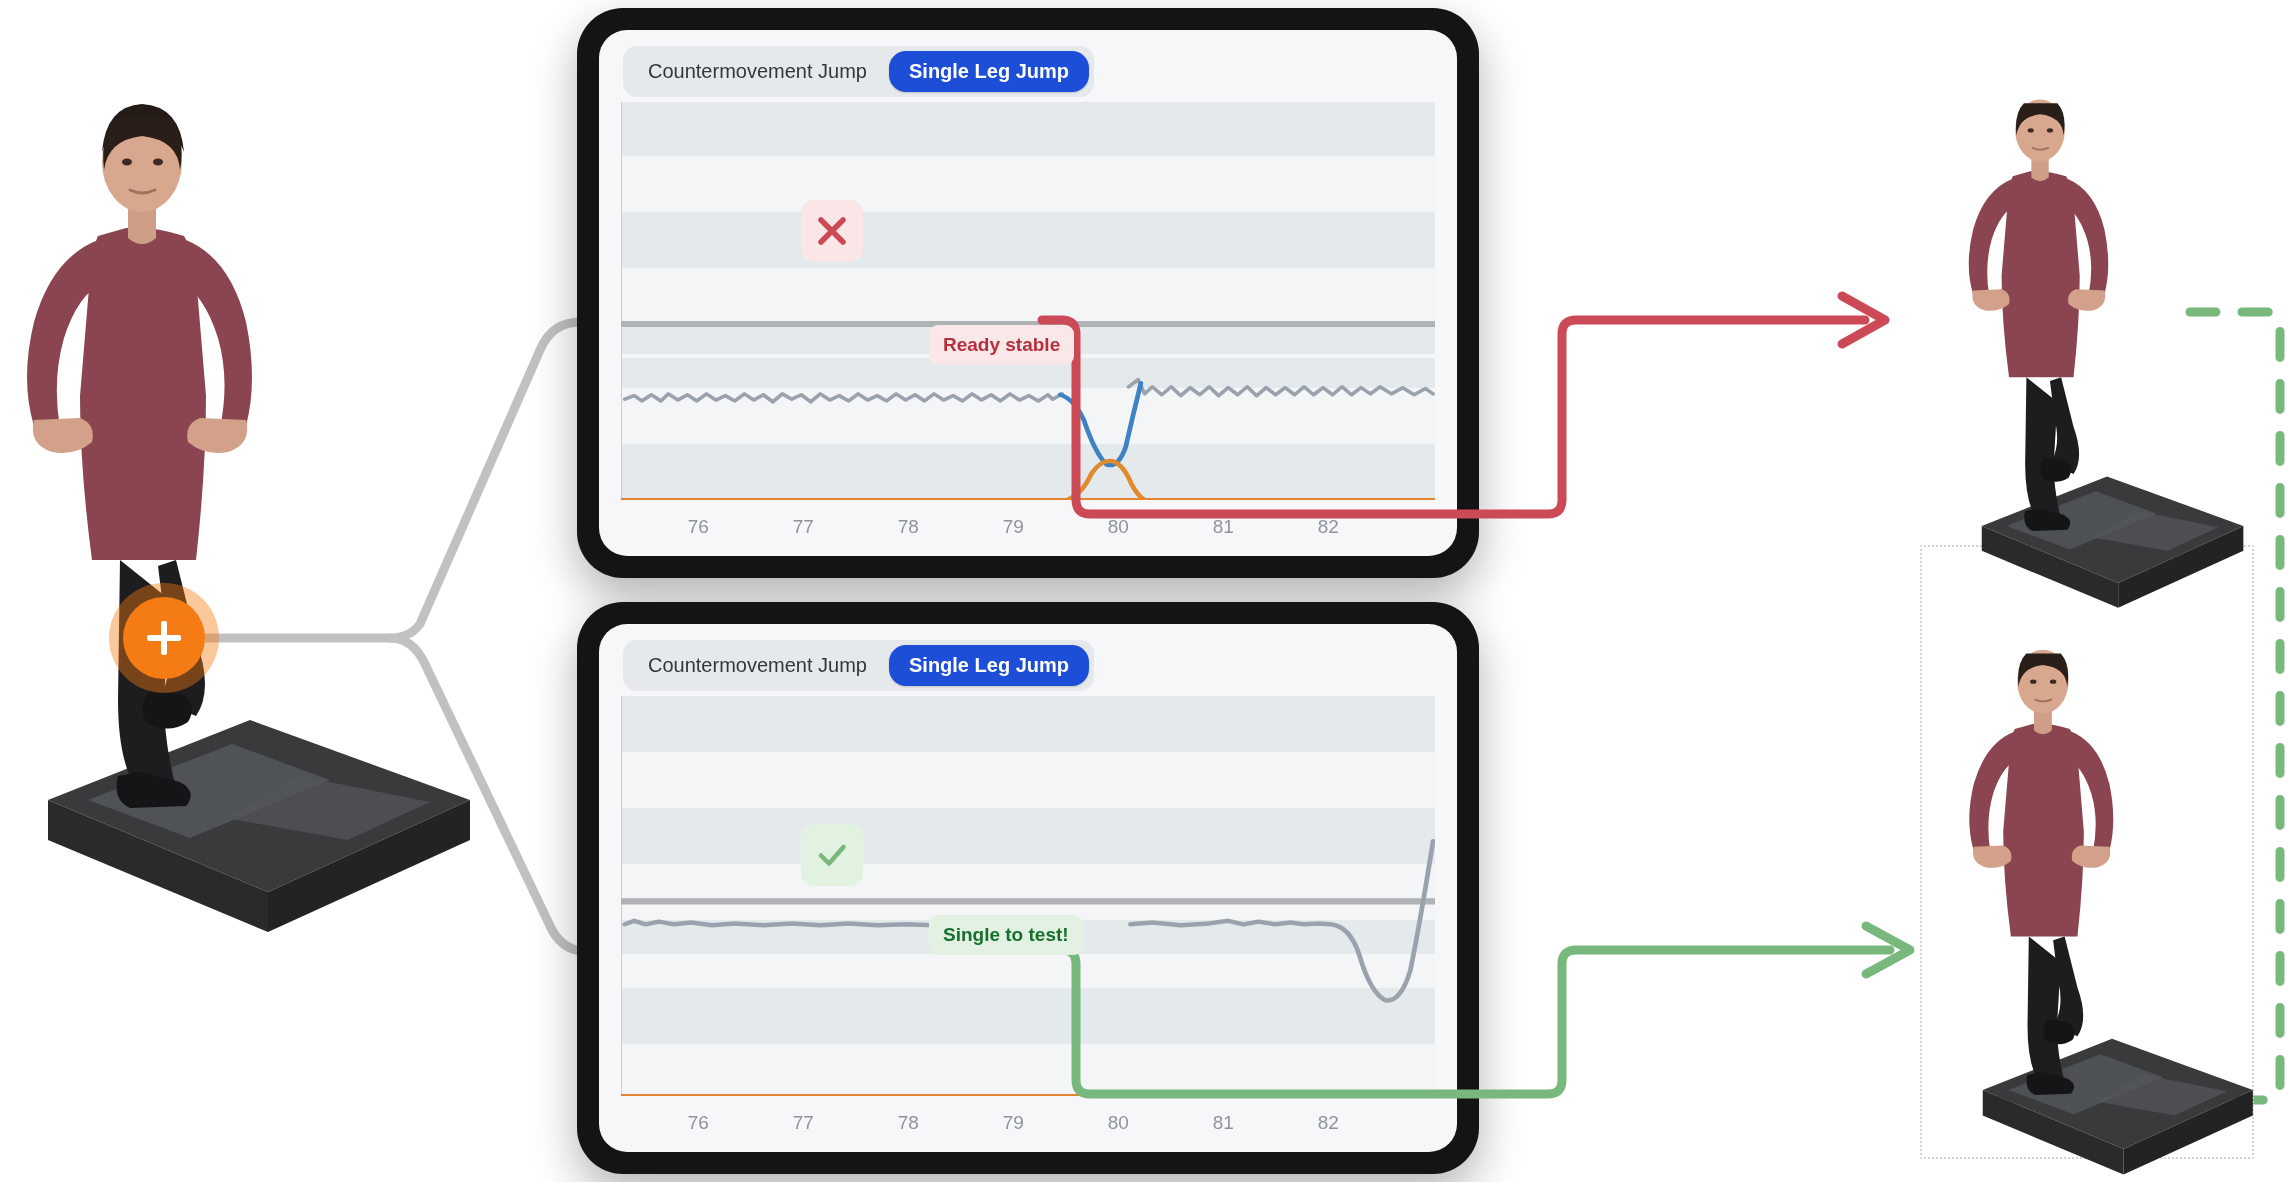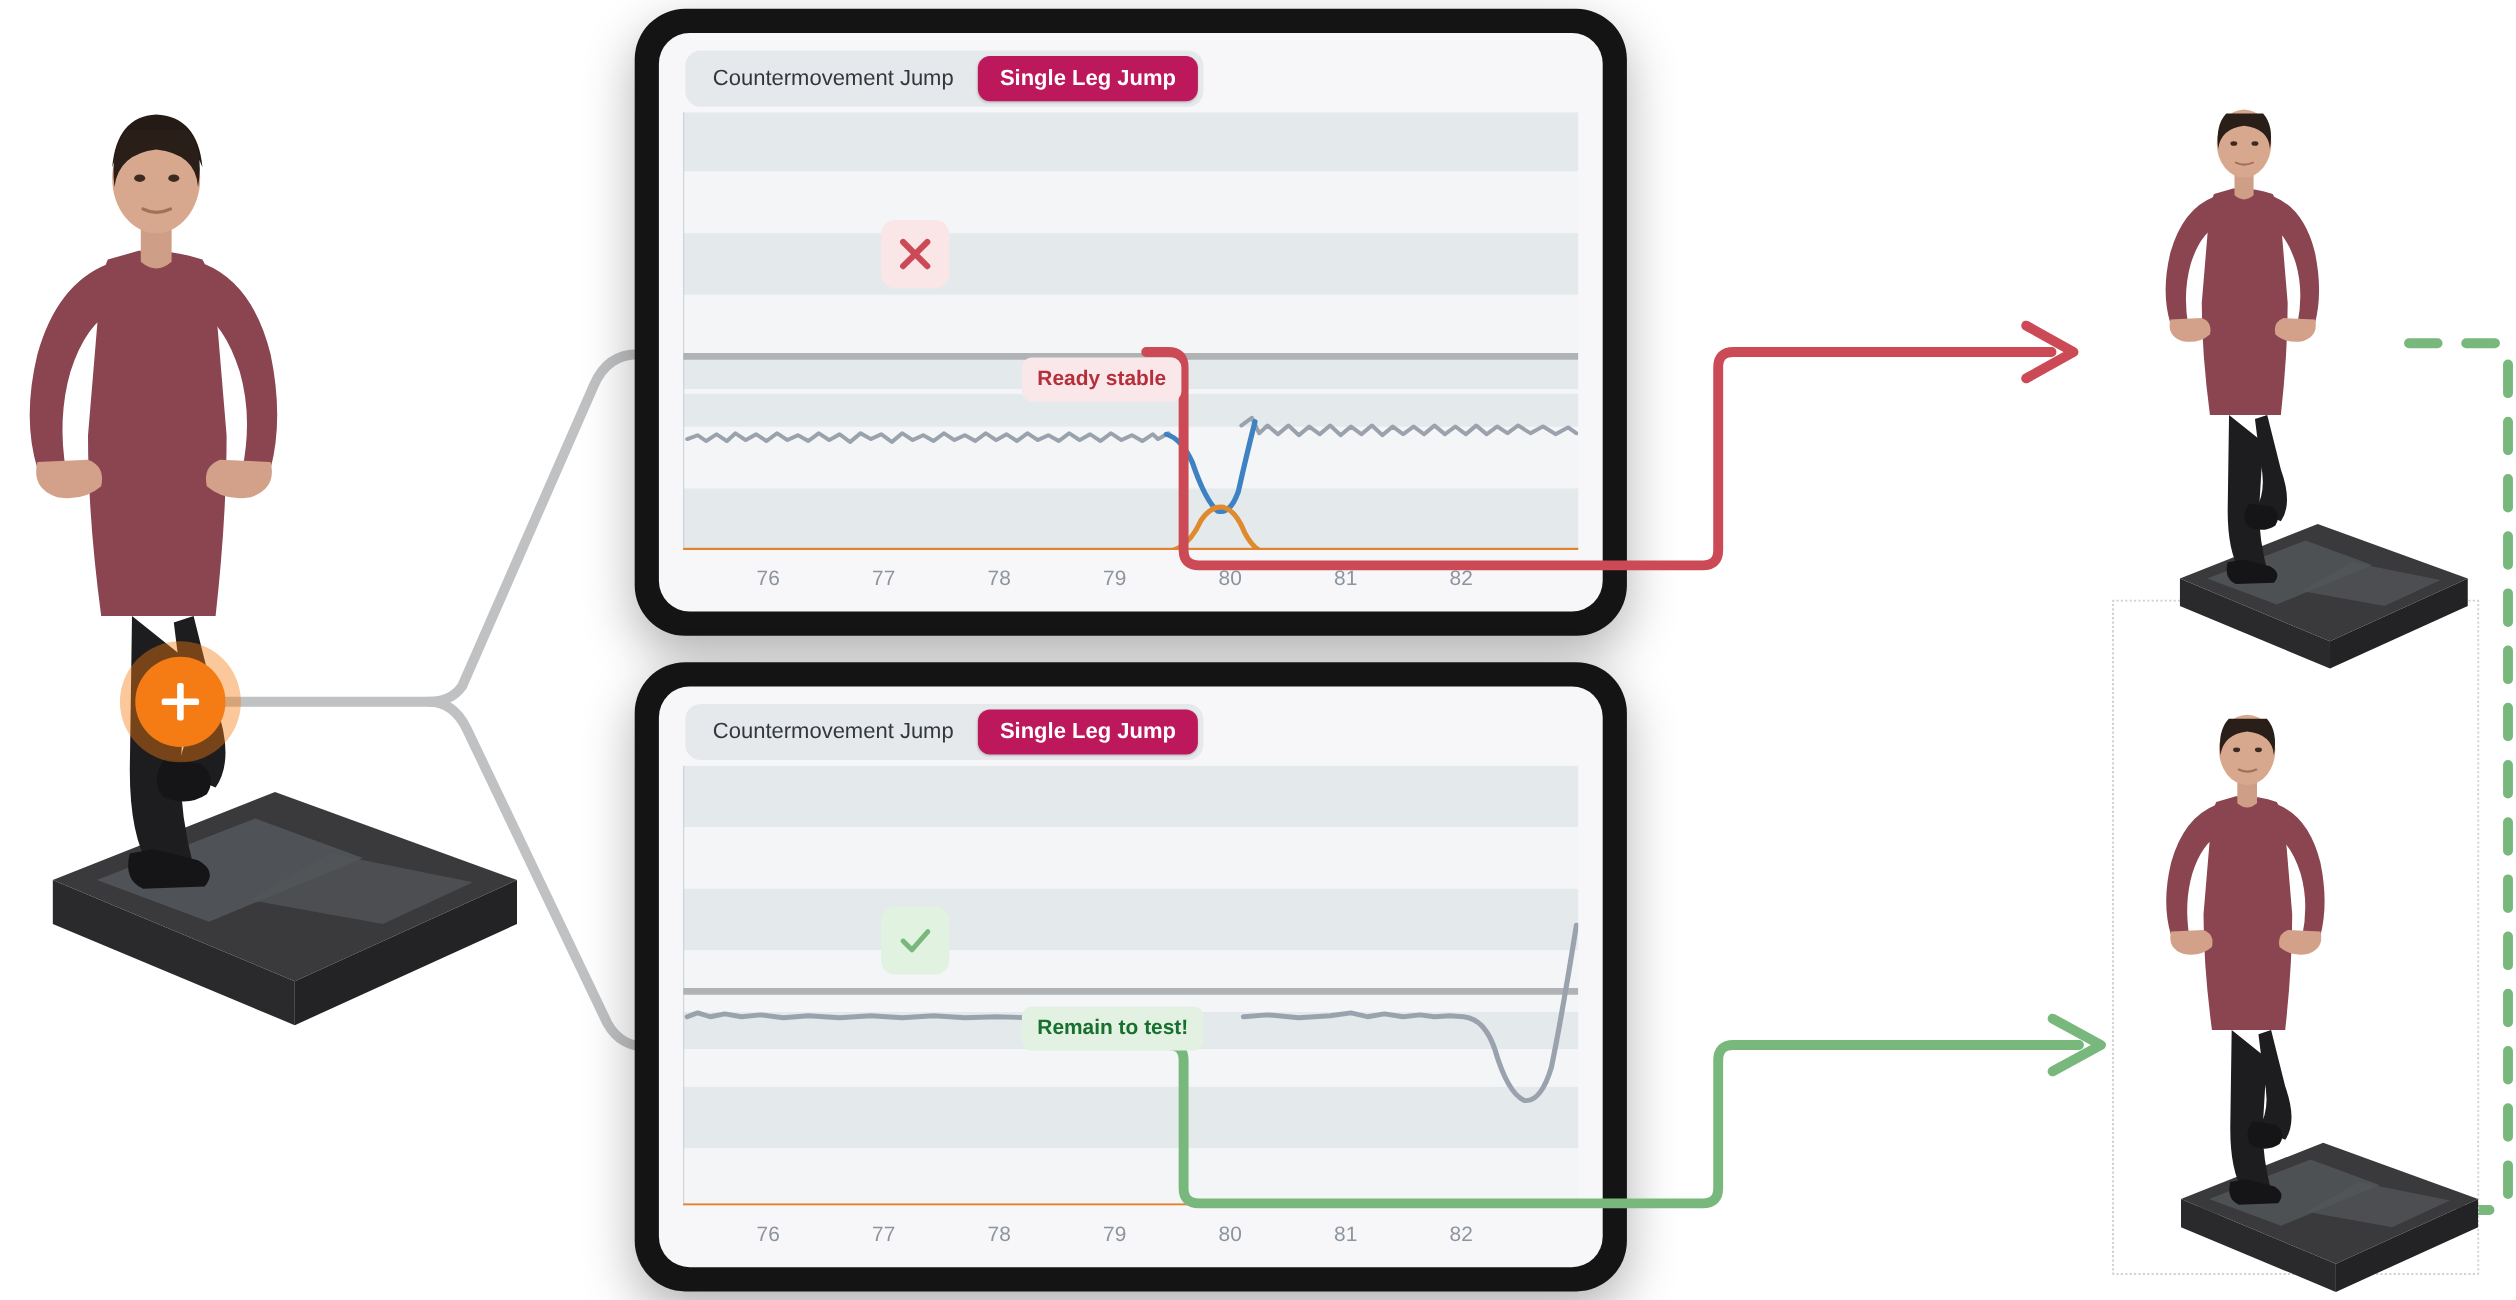--- a/index.html
+++ b/index.html
@@ -48,24 +48,25 @@
     color:#32373d;
     padding:9px 20px;
     border-radius:11px;
     white-space:nowrap;
     cursor:pointer;
     background:transparent;
     border:none;
     font-family:"Liberation Sans", sans-serif;
   }
   .tab.active{
-    background:#be185d;
+    background:#1d4ed8;
     color:#ffffff;
     font-weight:bold;
     box-shadow:0 1px 2px rgba(0,0,0,.16);
+    border-radius:17px;
   }
 
   
   .plot{
     position:absolute;left:22px;right:22px;top:72px;bottom:56px;
     overflow:hidden;
   }
   .bands{position:absolute;inset:0;}
   .band{position:absolute;left:0;right:0;}
   .band.dark{background:#e4e9ec;}
@@ -286,21 +287,21 @@
         <span style="left:74.0%">81</span>
         <span style="left:86.9%">82</span>
       </div>
 
       <div class="chip pass" style="left:202px;top:200px;">
         <svg width="36" height="36" viewBox="0 0 36 36">
           <path d="M7 18.5 L15 26.5 L29.5 10" stroke="#79b87c" stroke-width="4.5" fill="none" stroke-linecap="round" stroke-linejoin="round"></path>
         </svg>
       </div>
 
-      <div class="callout pass" style="left:330px;top:291px;">Remain to test!</div>
+      <div class="callout pass" style="left:330px;top:291px;">Single to test!</div>
     </div>
   </div>
 
   <svg class="layer" viewBox="0 0 2287 1182">
 
     <g>
       <path d="M1042 320 L1062 320 Q1076 320 1076 334 L1076 500 Q1076 514 1090 514 L1548 514
                Q1562 514 1562 500 L1562 334 Q1562 320 1576 320 L1865 320" fill="none" stroke="#cc4a55" stroke-width="9" stroke-linecap="round" stroke-linejoin="round"></path>
       <path d="M1842 296 L1885 320 L1842 344" fill="none" stroke="#cc4a55" stroke-width="9" stroke-linecap="round" stroke-linejoin="round"></path>
     </g>

